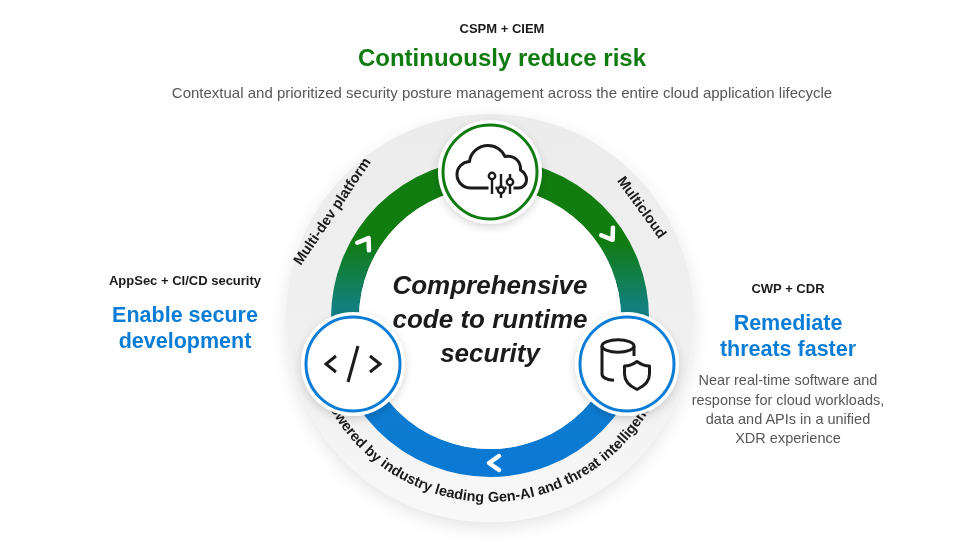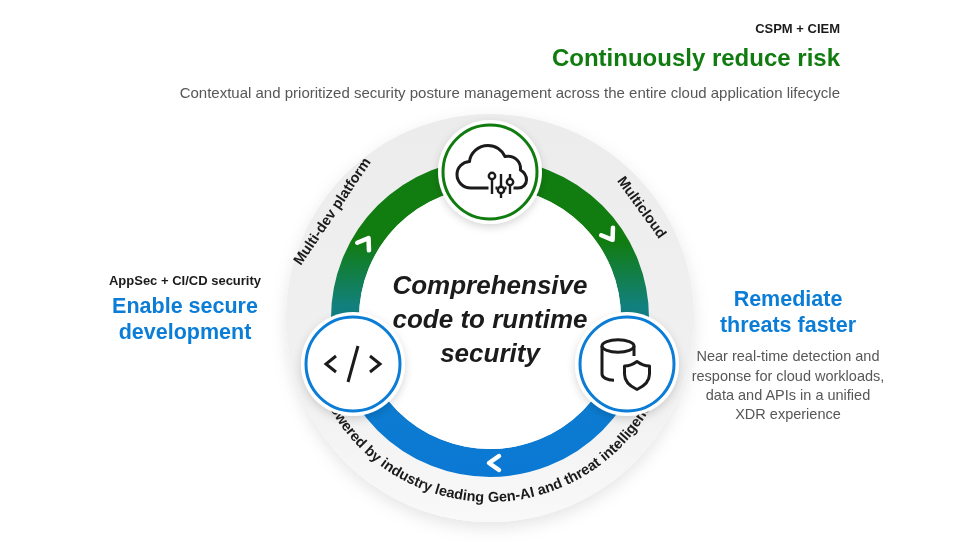--- a/index.html
+++ b/index.html
@@ -5,21 +5,21 @@
   html,body{margin:0;padding:0;}
   body{
     width:975px;height:548px;background:#ffffff;overflow:hidden;position:relative;
     font-family:"Liberation Sans",sans-serif;color:#1b1b1b;
     -webkit-font-smoothing:antialiased;
   }
   .block{position:absolute;text-align:center;}
   .eyebrow{font-size:13px;font-weight:bold;color:#1b1b1b;}
   .title{font-weight:bold;}
   .title.green{color:#107C10;font-size:24px;margin-top:8px;}
-  .title.blue{color:#0B7DD7;font-size:21.5px;line-height:1.22;margin:5px auto 0;width:175px;}
+  .title.blue{color:#0B7DD7;font-size:21.5px;line-height:1.22;margin:14px auto 0;width:175px;}
   .desc{color:#575757;}
   .desc.top{font-size:15px;margin-top:12px;}
   .desc.side{font-size:14.5px;line-height:1.33;margin:9px auto 0;}
   #left-block .desc.side{width:190px;}
   #right-block .desc.side{width:196px;}
   #center-title{
     position:absolute;left:366px;top:269px;width:248px;text-align:center;
     font-size:26px;font-weight:bold;line-height:1.3;color:#1b1b1b;font-style:italic;
   }
   svg{position:absolute;left:0;top:0;}
@@ -114,29 +114,30 @@
       <ellipse cx="618" cy="346" rx="16" ry="6.2" fill="none" stroke="#1B1B1B" stroke-width="3"></ellipse>
       <path d="M602,346 V374 C602,377.4 607,380.2 614,380.2" fill="none" stroke="#1B1B1B" stroke-width="3"></path>
       <path d="M634,346 V356" fill="none" stroke="#1B1B1B" stroke-width="3"></path>
       <path d="M637,361.5 C641,364.5 645.5,366 649.5,366 L649.5,374
                C649.5,381.5 643.5,386.5 637,389.5 C630.5,386.5 624.5,381.5 624.5,374
                L624.5,366 C628.5,366 633,364.5 637,361.5 Z" fill="#FFFFFF" stroke="#1B1B1B" stroke-width="3" stroke-linejoin="round"></path>
     </g>
   </g>
 </svg>
 
-<div class="block" id="top-block" style="left:140px;top:21px;width:700px;text-align:right;">
+<div class="block" id="top-block" style="left:152px;top:21px;width:700px;">
   <div class="eyebrow">CSPM + CIEM</div>
   <div class="title green">Continuously reduce risk</div>
   <div class="desc top">Contextual and prioritized security posture management across the entire cloud application lifecycle</div>
 </div>
 
 <div class="block" id="left-block" style="left:75px;top:273px;width:220px;">
   <div class="eyebrow">AppSec + CI/CD security</div>
   <div class="title blue">Enable secure development</div>
 </div>
 
 <div class="block" id="right-block" style="left:678px;top:281px;width:220px;">
+  <div class="eyebrow">CWP + CDR</div>
   <div class="title blue">Remediate threats faster</div>
-  <div class="desc side">Near real-time detection and response for cloud workloads, data and APIs in a unified XDR experience</div>
+  <div class="desc side">Near real-time software and response for cloud workloads, data and APIs in a unified XDR experience</div>
 </div>
 
 <div id="center-title">Comprehensive code to runtime security</div>
 
 </body></html>

